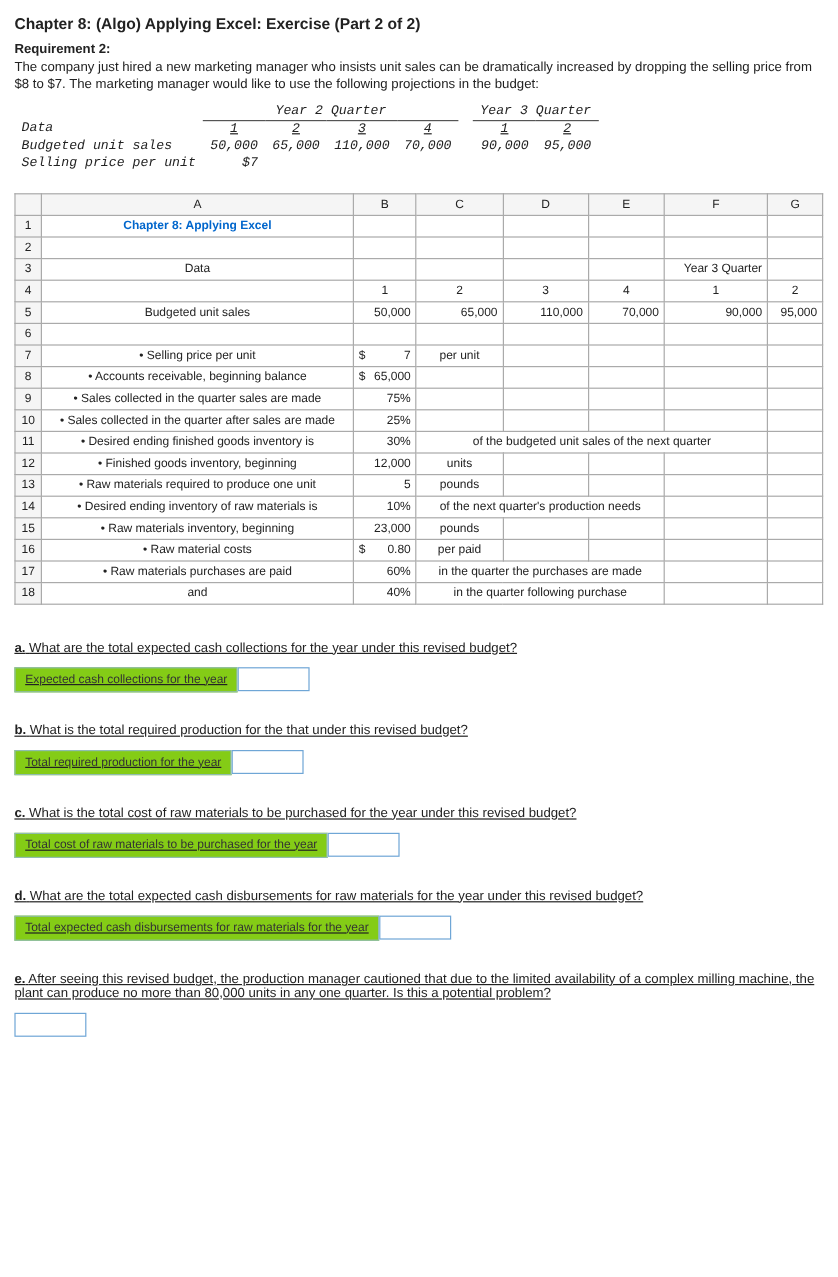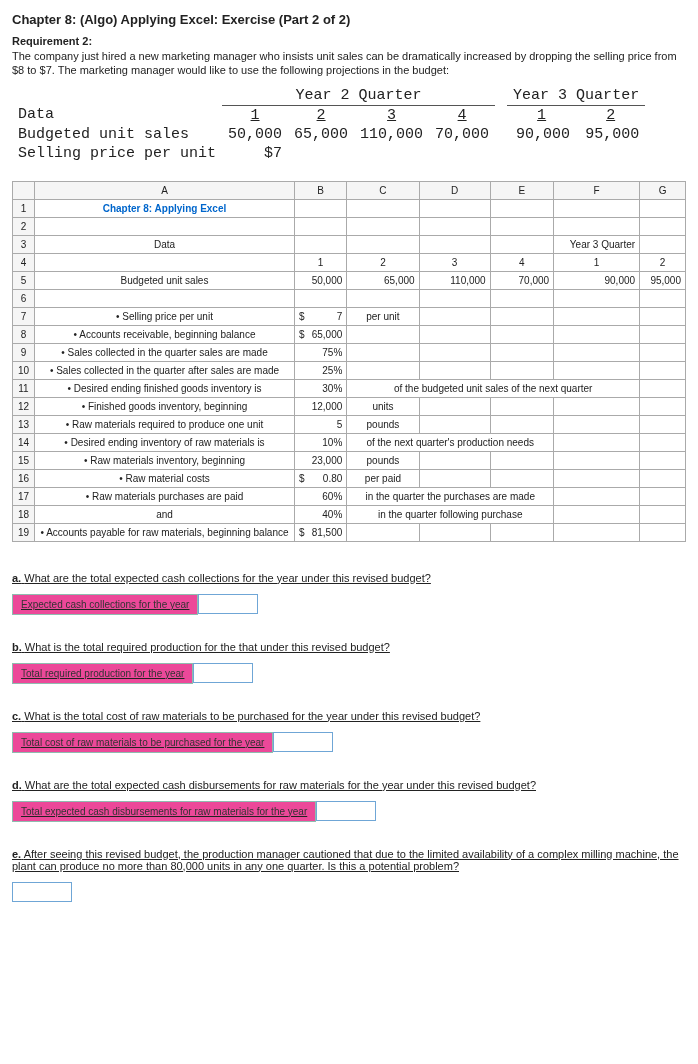--- a/index.html
+++ b/index.html
@@ -8,42 +8,42 @@
     font-size: 11px;
     color: #222;
     margin: 0;
     padding: 12px;
     width: 698px;
     background: #fff;
   }
   h2 { font-size: 13px; margin: 0 0 8px 0; }
   .req-title { font-size: 11px; font-weight: bold; margin-top: 6px; }
   p { margin: 2px 0 8px 0; line-height: 1.3; }
-  .mono { font-family: "Courier New", monospace; font-size: 15px; }
+  .mono { font-family: "Courier New", monospace; font-size: 11px; font-style: italic; }
   .proj-table { border-collapse: collapse; margin: 6px 0 18px 0; }
   .proj-table th, .proj-table td { padding: 1px 6px; text-align: right; white-space: nowrap; }
   .proj-table th { font-weight: normal; text-align: center; }
   .proj-table .left { text-align: left; }
   .proj-table .header-cell { text-decoration: underline; text-align: center; }
   .proj-table .section-head { border-bottom: 1px solid #555; text-align: center; }
 
   .ss-wrap { border: 1px solid #999; border-collapse: collapse; width: 100%; margin-bottom: 30px; }
   .ss-wrap th, .ss-wrap td { border: 1px solid #aaa; font-size: 10px; padding: 2px 4px; height: 18px; }
   .ss-wrap th { background: #f5f5f5; text-align: center; font-weight: normal; }
   .ss-wrap .rownum { background: #f5f5f5; text-align: center; width: 22px; }
   .ss-wrap .colA { width: 260px; }
   .ss-wrap td.val { text-align: right; }
   .ss-wrap td.lft { text-align: center; }
   .chapter-link { color: #0066cc; font-weight: bold; }
 
   .q-block { margin: 26px 0; text-decoration: underline; }
   .q-text { margin-bottom: 10px; }
   .answer-row { display: flex; align-items: center; gap: 0; margin: 8px 0; }
   .answer-label {
-    background: #ec4899;
+    background: #84cc16;
     border: 1px solid #8fbcaf;
     padding: 4px 8px;
     font-size: 10px;
     color: #333;
   }
   .answer-input {
     border: 1px solid #6fa6d6;
     background: #fff;
     width: 60px;
     height: 20px;
@@ -283,30 +283,20 @@
         <td class="val"></td>
       </tr>
       <tr>
         <td class="rownum">18</td>
         <td class="lft ">        and</td>
         <td class="val">40%</td>
         <td class="lft" colspan="3">in the quarter following purchase</td>
         <td class="val"></td>
         <td class="val"></td>
       </tr>
-      <tr>
-        <td class="rownum">19</td>
-        <td class="lft ">• Accounts payable for raw materials, beginning balance</td>
-        <td class="val"><span style="float:left">$</span>81,500</td>
-        <td class="val"></td>
-        <td class="val"></td>
-        <td class="val"></td>
-        <td class="val"></td>
-        <td class="val"></td>
-      </tr>
     </tbody>
 </table>
 
 <div class="q-block">
   <div class="q-text"><b>a.</b> <span>What are the total expected cash collections for the year under this revised budget?</span></div>
   <div class="answer-row">
     <div class="answer-label">Expected cash collections for the year</div>
     <input class="answer-input" style="">
   </div>
 </div>

